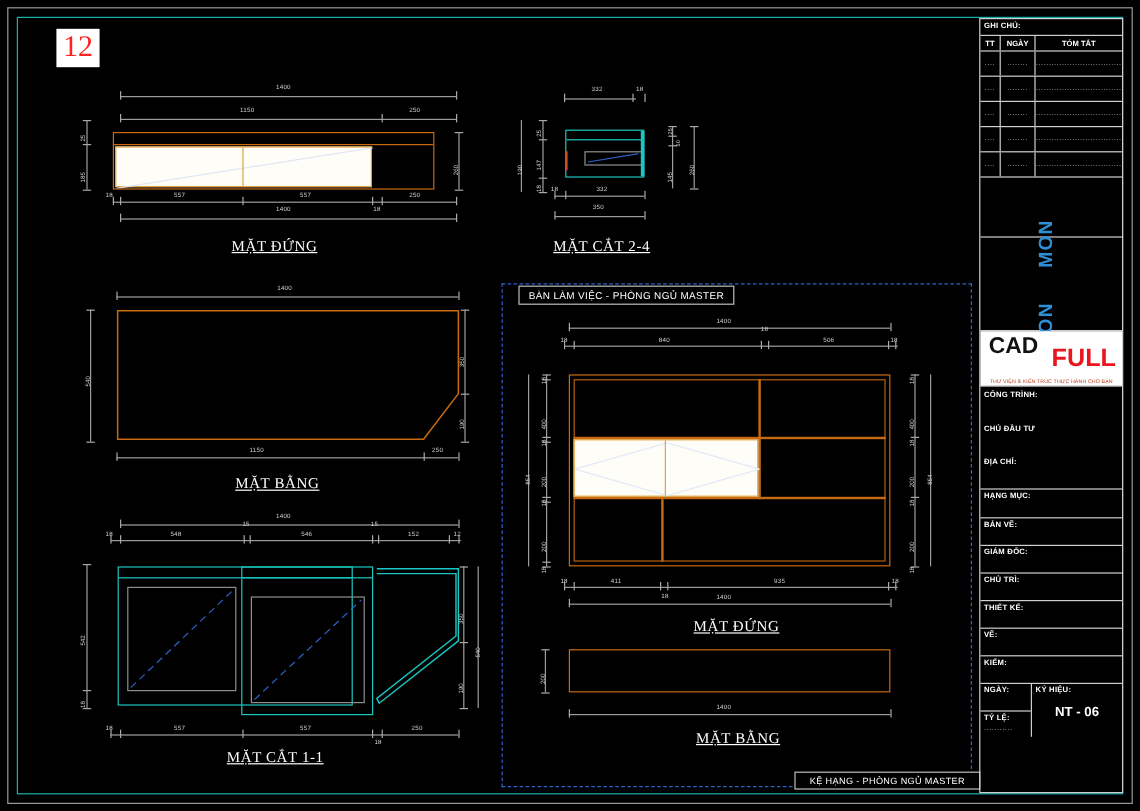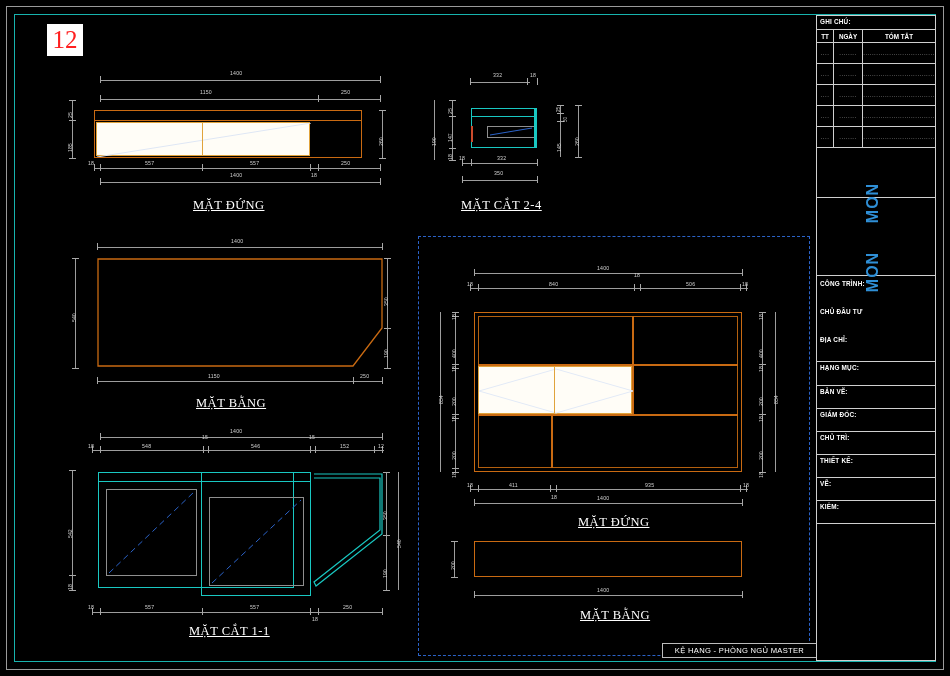--- a/index.html
+++ b/index.html
@@ -273,20 +273,21 @@
     <div class="t dim" style="left:88px;top:604px;">18</div>
     <div class="t dim" style="left:145px;top:604px;">557</div>
     <div class="t dim" style="left:250px;top:604px;">557</div>
     <div class="t dim" style="left:312px;top:616px;">18</div>
     <div class="t dim" style="left:343px;top:604px;">250</div>
 
     <div class="t vtitle" style="left:189px;top:624px;">MẶT CẮT 1-1</div>
   </div>
 
   <div class="dashbox" style="left:418px;top:236px;width:392px;height:420px;"></div>
+  <div class="lbl-box" style="left:432px;top:238px;width:180px;height:16px;">BÀN LÀM VIỆC - PHÒNG NGỦ MASTER</div>
 
   <div>
     <div class="dl dlh" style="left:474px;top:273px;width:268px;"></div>
     <div class="tick" style="left:474px;top:269px;"></div>
     <div class="tick" style="left:742px;top:269px;"></div>
     <div class="t dim" style="left:597px;top:265px;">1400</div>
 
     <div class="dl dlh" style="left:470px;top:288px;width:278px;"></div>
     <div class="tick" style="left:470px;top:284px;"></div>
     <div class="tick" style="left:478px;top:284px;"></div>
@@ -426,20 +427,25 @@
       <div style="flex:1;height:100%;display:flex;align-items:center;justify-content:center;" class="dots">.................................</div>
     </div>
 
     <div class="tbrow" style="height:50px;"></div>
 
     <div class="tbrow" style="height:78px;position:relative;">
       <div class="logo-up">MON</div>
       <div class="logo-dn">MON</div>
     </div>
 
+    <div class="tbrow" style="height:46px;position:relative;background:#fff;">
+      <div class="cadtxt">CAD</div>
+      <div class="fulltxt">FULL</div>
+      <div class="tagline">THƯ VIỆN &amp; KIẾN TRÚC THỰC HÀNH CHO BẠN</div>
+    </div>
 
     <div class="tbrow" style="height:86px;position:relative;">
       <div class="tbcap" style="top:4px;">CÔNG TRÌNH:</div>
       <div class="tbcap" style="top:32px;">CHỦ ĐẦU TƯ</div>
       <div class="tbcap" style="top:60px;">ĐỊA CHỈ:</div>
     </div>
 
     <div class="tbrow" style="height:24px;position:relative;">
       <div class="tbcap">HẠNG MỤC:</div>
     </div>
@@ -455,16 +461,31 @@
     <div class="tbrow" style="height:23px;position:relative;">
       <div class="tbcap">THIẾT KẾ:</div>
     </div>
     <div class="tbrow" style="height:23px;position:relative;">
       <div class="tbcap">VẼ:</div>
     </div>
     <div class="tbrow" style="height:23px;position:relative;">
       <div class="tbcap">KIỂM:</div>
     </div>
 
+    <div class="tbrow" style="height:44px;display:flex;border-bottom:none;">
+      <div style="width:42px;border-right:1px solid #cfcfcf;position:relative;">
+        <div style="height:22px;border-bottom:1px solid #cfcfcf;position:relative;">
+          <div class="tbcap">NGÀY:</div>
+        </div>
+        <div style="height:21px;position:relative;">
+          <div class="tbcap">TỶ LỆ:</div>
+          <div class="tbcap dots" style="top:11px;font-weight:normal;">...........</div>
+        </div>
+      </div>
+      <div style="flex:1;position:relative;">
+        <div class="tbcap">KÝ HIỆU:</div>
+        <div style="position:absolute;left:0;right:0;top:18px;text-align:center;font-size:11px;font-weight:bold;color:#fff;">NT - 06</div>
+      </div>
+    </div>
 
   </div>
 
 </div>
 
 </body></html>

